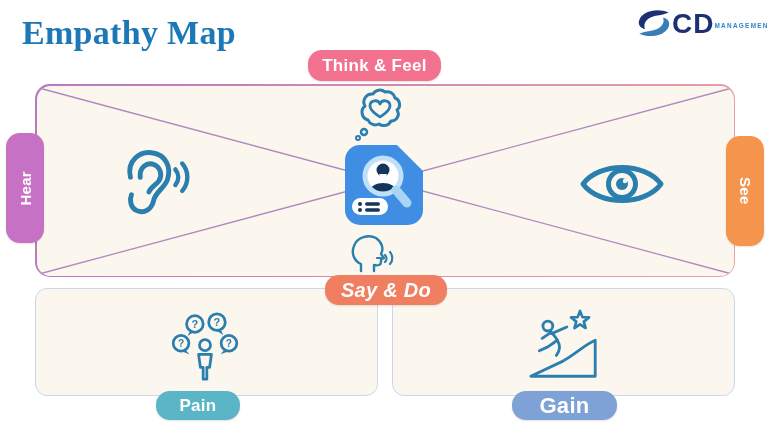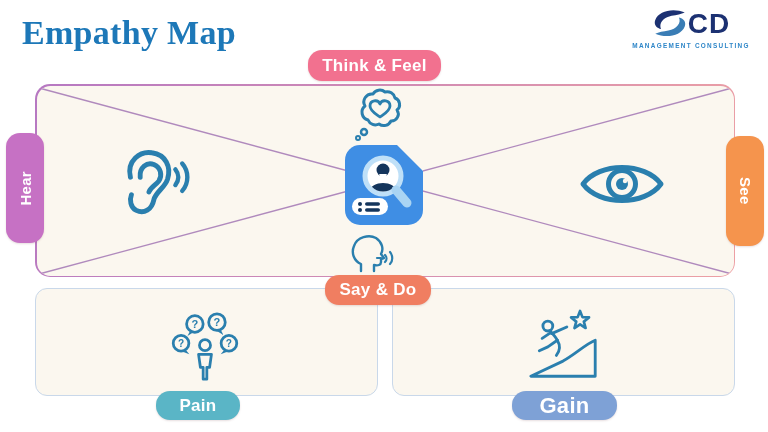--- a/index.html
+++ b/index.html
@@ -5,21 +5,21 @@
   html,body{margin:0;padding:0;}
   .stage{
     position:relative;width:768px;height:432px;overflow:hidden;
     background:#ffffff;font-family:"Liberation Sans",sans-serif;
   }
   .title{
     position:absolute;left:22px;top:14px;font-size:34px;font-weight:bold;
     color:var(--title-blue,#1d78b8);letter-spacing:.3px;font-family:Liberation Serif, serif;
   }
   
-  .logo{position:absolute;right:22px;top:8px;width:110px;display:flex;flex-direction:column;align-items:center;}
+  .logo{position:absolute;right:22px;top:8px;width:110px;display:flex;flex-direction:row;align-items:center;}
   .logo-row{display:flex;align-items:center;gap:0px;}
   .logo-brand{font-size:28px;font-weight:bold;color:var(--logo-navy,#1c3172);letter-spacing:1px;line-height:1;}
   .logo-tagline{font-size:6.4px;font-weight:bold;letter-spacing:1.3px;color:var(--logo-blue,#2e86c8);margin-top:2px;white-space:nowrap;}
   
   .main-panel{
     position:absolute;left:35px;top:84px;width:700px;height:193px;box-sizing:border-box;
     border-radius:15px;padding:1.5px;
     background:linear-gradient(105deg,var(--panel-border-purple,#b678c2),var(--panel-border-pink,#eda0a4));
   }
   .main-panel-inner{
@@ -33,21 +33,21 @@
     background:var(--panel-bg,#fbf7ef);
   }
   .bottom-left{left:35px;} .bottom-right{left:392px;}
   
   .badge{
     position:absolute;z-index:6;border-radius:14px;color:#fff;font-weight:bold;
     display:flex;align-items:center;justify-content:center;letter-spacing:.3px;
     box-shadow:0 1px 2px rgba(120,70,80,.18);
   }
   .badge-think{left:308px;top:50px;width:133px;height:31px;font-size:17px;background:var(--badge-think-feel,#f2718f);}
-  .badge-say{left:325px;top:275px;width:106px;height:30px;font-size:17px;background:var(--badge-say-do,#f07e61);}
+  .badge-say{left:325px;top:275px;width:122px;height:30px;font-size:20px;background:var(--badge-say-do,#f07e61);font-style:italic;}
   .badge-hear{left:6px;top:133px;width:38px;height:110px;font-size:15px;background:var(--badge-hear,#c671c4);}
   .badge-see{left:726px;top:136px;width:38px;height:110px;font-size:15px;background:var(--badge-see,#f5944d);}
   .badge-pain{left:156px;top:391px;width:84px;height:29px;font-size:17px;background:var(--badge-pain,#5ab5c6);}
   .badge-gain{left:512px;top:391px;width:105px;height:29px;font-size:22px;background:var(--badge-gain,#7ea1d6);}
   .v-down{writing-mode:vertical-rl;}                      
   .v-up{writing-mode:vertical-rl;transform:rotate(180deg);} 
   
   .icon{position:absolute;z-index:4;line-height:0;}
   .icon-ear{left:105px;top:143px;}
   .icon-eye{left:578px;top:155px;}

